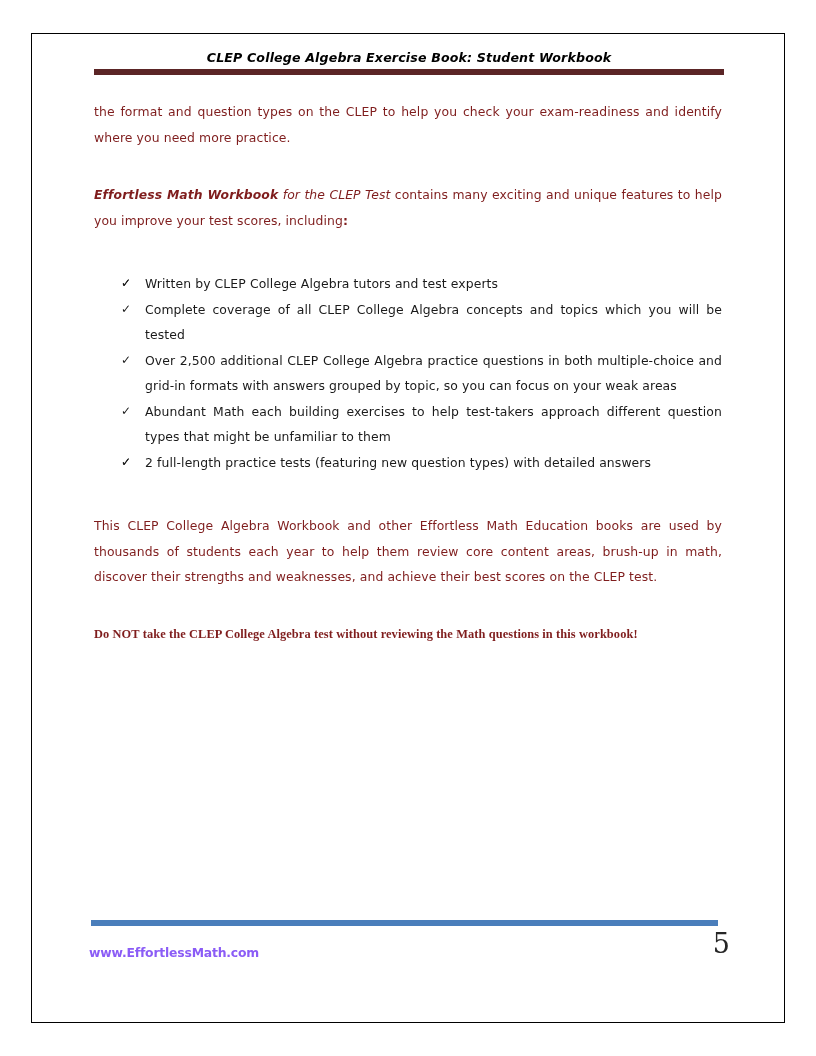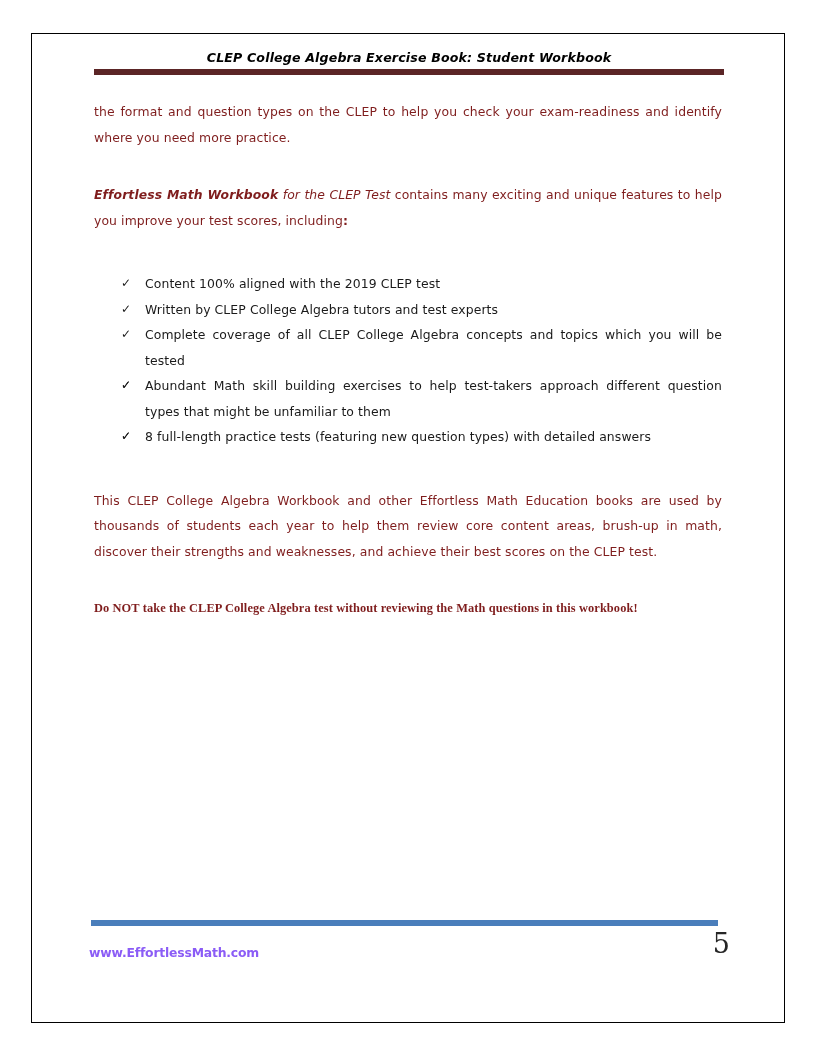--- a/index.html
+++ b/index.html
@@ -164,43 +164,43 @@
 
     <div class="spacer-md"></div>
 
     <p class="para"><span class="em-bolditalic">Effortless Math Workbook</span><span class="em-italic"> for the CLEP Test</span><span> contains many exciting and unique features to help you improve your test scores, including</span><span class="em-bold">:</span></p>
 
     <div class="spacer-lg"></div>
 
     <ul class="check-list">
       <li>
         <span class="check-mark">✓</span>
-        <span>Content 100% aligned with the 2019 CLEP test</span>
       </li>
       <li>
         <span class="check-mark">✓</span>
         <span>Written by CLEP College Algebra tutors and test experts</span>
       </li>
       <li>
         <span class="check-mark">✓</span>
         <span>Complete coverage of all CLEP College Algebra concepts and topics which you will be tested</span>
       </li>
       <li>
         <span class="check-mark">✓</span>
-      </li>
-      <li>
-        <span class="check-mark">✓</span>
-        <span>Abundant Math skill building exercises to help test-takers approach different question types that might be unfamiliar to them</span>
-      </li>
-      <li>
-        <span class="check-mark">✓</span>
-      </li>
-      <li>
-        <span class="check-mark">✓</span>
-        <span>8 full-length practice tests (featuring new question types) with detailed answers</span>
+        <span>Over 2,500 additional CLEP College Algebra practice questions in both multiple-choice and grid-in formats with answers grouped by topic, so you can focus on your weak areas</span>
+      </li>
+      <li>
+        <span class="check-mark">✓</span>
+        <span>Abundant Math each building exercises to help test-takers approach different question types that might be unfamiliar to them</span>
+      </li>
+      <li>
+        <span class="check-mark">✓</span>
+      </li>
+      <li>
+        <span class="check-mark">✓</span>
+        <span>2 full-length practice tests (featuring new question types) with detailed answers</span>
       </li>
     </ul>
 
     <div class="spacer-lg"></div>
 
     <p class="para">This CLEP College Algebra Workbook and other Effortless Math Education books are used by thousands of students each year to help them review core content areas, brush-up in math, discover their strengths and weaknesses, and achieve their best scores on the CLEP test.</p>
 
     <div class="spacer-md"></div>
 
     <p class="para bold">Do NOT take the CLEP College Algebra test without reviewing the Math questions in this workbook!</p>

